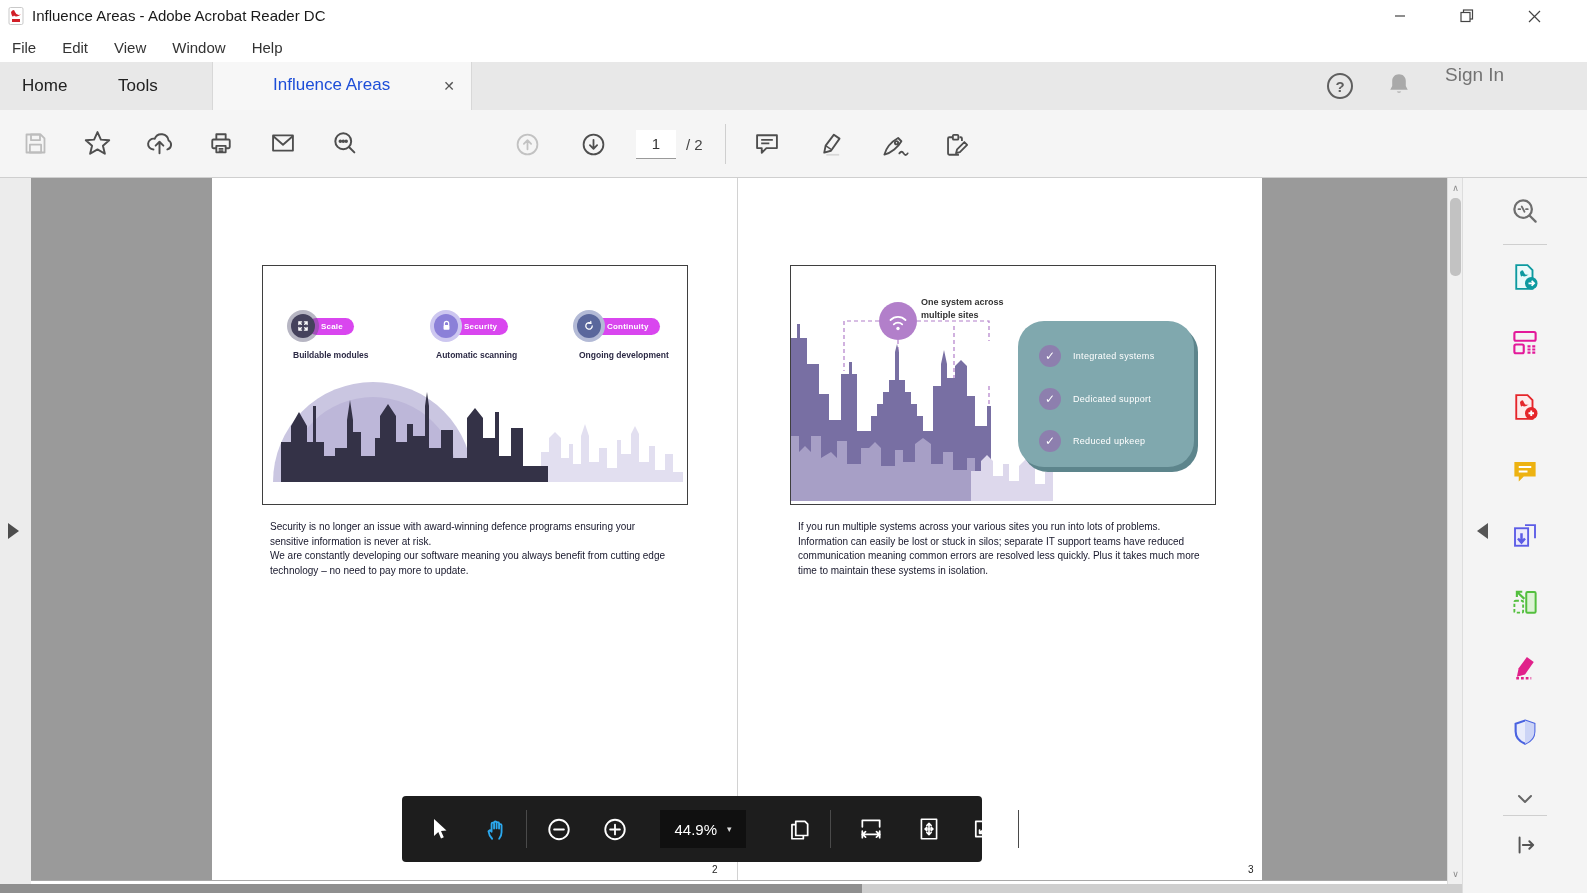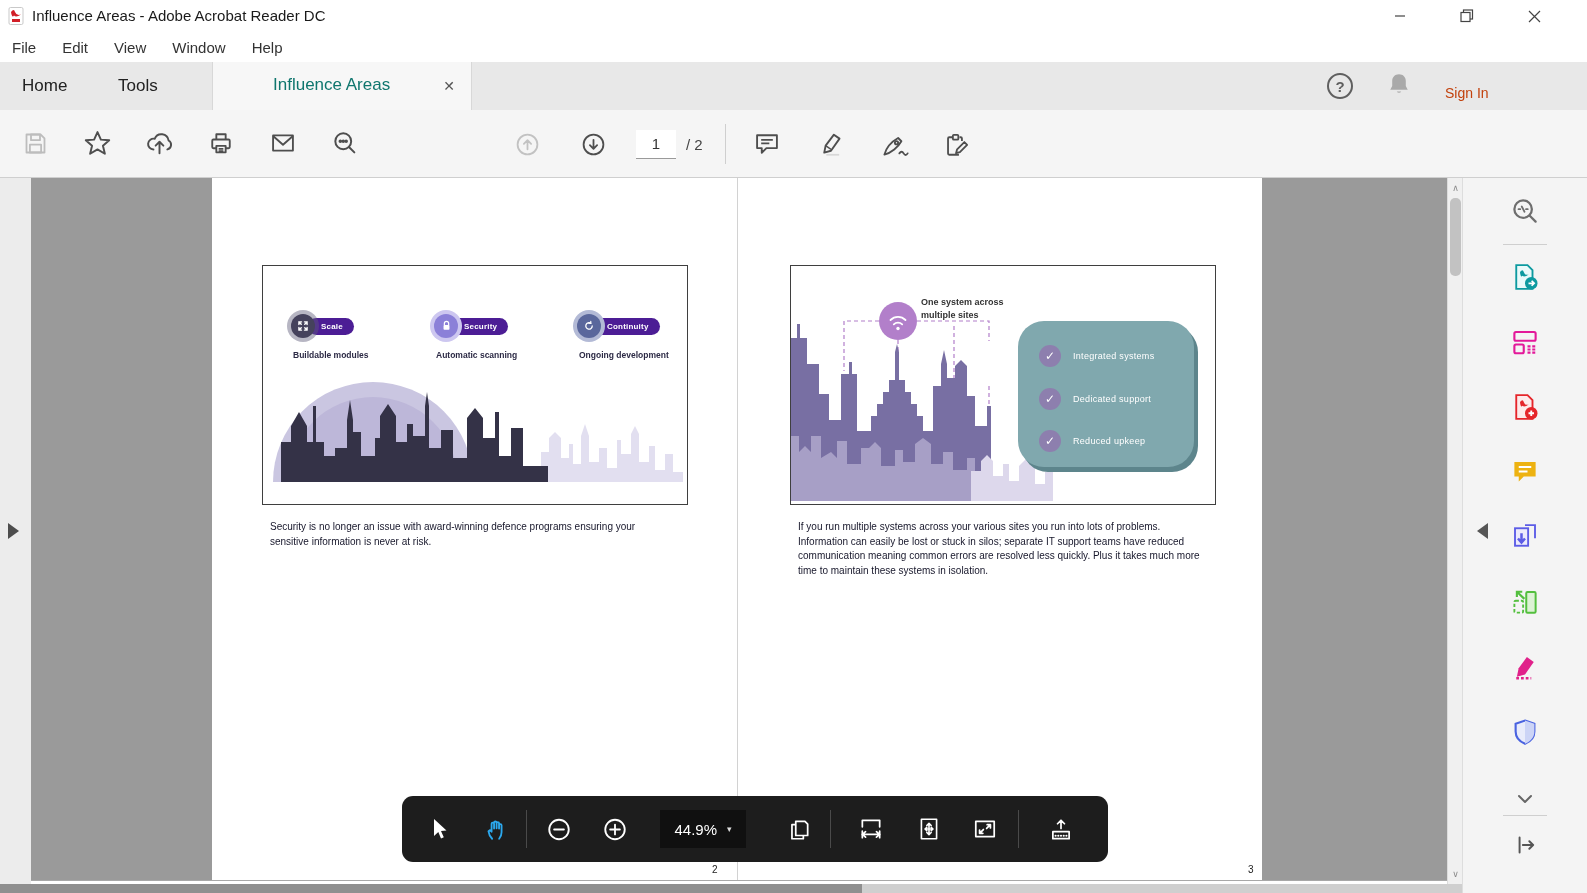--- a/index.html
+++ b/index.html
@@ -10,58 +10,58 @@
   #titlebar{left:0;top:0;width:1587px;height:32px;background:#fff;}
   #titlebar .title{position:absolute;left:32px;top:7px;font-size:15px;color:#1a1a1a;}
   .winbtn{position:absolute;top:2px;width:30px;height:28px;display:flex;align-items:center;justify-content:center;}
   
   #menubar{left:0;top:32px;width:1587px;height:30px;background:#fff;display:flex;align-items:center;padding-left:12px;gap:26px;box-sizing:border-box;}
   #menubar span{font-size:15px;color:#333;}
   
   #tabbar{left:0;top:62px;width:1587px;height:48px;background:#e8e8e8;}
   .apptab{position:absolute;top:0;height:48px;display:flex;align-items:center;font-size:17px;color:#222;}
   #doctab{position:absolute;left:212px;top:0;width:258px;height:48px;background:#f7f7f7;border-left:1px solid #d8d8d8;border-right:1px solid #d8d8d8;}
-  #doctab .dtitle{position:absolute;left:60px;top:13px;font-size:17px;color:#0f766e;}
+  #doctab .dtitle{position:absolute;left:60px;top:13px;font-size:17px;color:#1d4ed8;}
   #doctab .dclose{position:absolute;right:10px;top:12px;width:24px;height:24px;display:flex;align-items:center;justify-content:center;font-size:14px;color:#555;}
   .helpcircle{position:absolute;width:26px;height:26px;border:2px solid #5f5f5f;border-radius:50%;display:flex;align-items:center;justify-content:center;font-size:15px;font-weight:bold;color:#5f5f5f;box-sizing:border-box;}
-  #signin{position:absolute;left:1445px;top:23px;font-size:14px;color:#c2410c;}
+  #signin{position:absolute;left:1445px;top:2px;font-size:19px;color:#737373;}
   
   #toolbar{left:0;top:110px;width:1587px;height:68px;background:#f5f5f5;border-bottom:1px solid #cfcfcf;box-sizing:border-box;}
   .tgroup{position:absolute;display:flex;align-items:center;}
   .tbtn{width:30px;height:30px;display:flex;align-items:center;justify-content:center;}
   .vdiv{width:1px;height:40px;background:#cfcfcf;}
   #pageinput{width:36px;height:26px;background:#fff;border:none;border-bottom:1px solid #9a9a9a;text-align:center;font-size:15px;color:#333;}
   .slash{font-size:15px;color:#444;}
   #sharebtn{position:absolute;left:1410px;top:121px;width:135px;height:46px;background:#1473e6;border-radius:23px;display:flex;align-items:center;justify-content:center;gap:9px;color:#fff;font-size:20px;}
   
   #docarea{left:0;top:178px;width:1462px;height:715px;background:#fff;}
   .greyblock{position:absolute;background:#9a9a9a;}
   .pageframe{position:absolute;width:424px;height:238px;border:1px solid #3f3f3f;background:#fff;}
   .bodytext{position:absolute;width:406px;font-size:10px;line-height:14.6px;color:#17172b;}
   .bodytext p{margin:0;}
   .pfooter{position:absolute;font-size:10px;color:#222;}
   
   .badge{position:absolute;display:flex;align-items:center;}
   .badge .bcirc{width:24px;height:24px;border-radius:50%;display:flex;align-items:center;justify-content:center;z-index:2;}
-  .badge .bpill{margin-left:-7px;background:#4c1d95;color:#fff;font-size:8px;font-weight:bold;letter-spacing:.2px;padding:4px 11px 4px 13px;border-radius:9px;}
+  .badge .bpill{margin-left:-7px;background:#d946ef;color:#fff;font-size:8px;font-weight:bold;letter-spacing:.2px;padding:4px 11px 4px 13px;border-radius:9px;}
   .bcaption{position:absolute;font-size:8.5px;font-weight:bold;color:#2c2a45;}
   .headline{position:absolute;font-size:11px;font-weight:bold;color:#232140;text-align:center;line-height:1.35;}
   
   .checkrow{position:absolute;display:flex;align-items:center;gap:12px;}
   .checkcirc{width:22px;height:22px;border-radius:50%;background:#8d7fae;color:#fff;font-size:12px;display:flex;align-items:center;justify-content:center;}
   .checklabel{color:#fff;font-size:9px;letter-spacing:.3px;}
   .callout{position:absolute;font-size:9px;font-weight:600;color:#333;line-height:1.45;}
   
   #vscroll{position:absolute;left:1447px;top:0;width:15px;height:706px;background:#f0f0f0;border-left:1px solid #dcdcdc;box-sizing:border-box;}
   .scrarrow{position:absolute;left:0;width:15px;height:16px;display:flex;align-items:center;justify-content:center;font-size:9px;color:#8a8a8a;}
   #vthumb{position:absolute;left:2px;top:20px;width:11px;height:78px;background:#c2c2c2;border-radius:5px;}
   #hscroll{position:absolute;left:0;top:706px;width:1462px;height:9px;background:#cfcfcf;}
   #hthumb{position:absolute;left:0;top:0;width:862px;height:9px;background:#8f8f8f;}
   
-  #zoombar{position:absolute;left:402px;top:618px;width:706px;height:66px;background:#1d1d1d;border-radius:11px;}
+  #zoombar{position:absolute;left:402px;top:618px;width:580px;height:66px;background:#1d1d1d;border-radius:4px;}
   .zbtn{position:absolute;top:20px;width:26px;height:26px;display:flex;align-items:center;justify-content:center;}
   .zdiv{position:absolute;top:14px;width:1px;height:38px;background:#4a4a4a;}
   #zoombox{position:absolute;left:258px;top:14px;width:86px;height:38px;background:#101010;display:flex;align-items:center;justify-content:center;gap:10px;color:#fff;font-size:15px;}
   #zoombox .caret{font-size:9px;color:#ddd;}
   
   #sidebar{left:1462px;top:178px;width:125px;height:715px;background:#f4f4f4;border-left:1px solid #ddd;box-sizing:border-box;}
   .sicon{position:absolute;left:50%;transform:translateX(-50%);width:34px;height:34px;display:flex;align-items:center;justify-content:center;}
   .sdiv{position:absolute;left:50%;transform:translateX(-50%);width:44px;height:1px;background:#cfcfcf;}
   .tri-right{width:0;height:0;border-top:8px solid transparent;border-bottom:8px solid transparent;border-left:11px solid #4d4d4d;}
   .tri-left{width:0;height:0;border-top:8px solid transparent;border-bottom:8px solid transparent;border-right:11px solid #565656;}
@@ -278,20 +278,21 @@
         </svg>
       </div>
       <div class="bpill">Continuity</div>
     </div>
     <div class="bcaption" style="left:316px;top:84px;">Ongoing development</div>
 
   </div>
 
   <div class="bodytext" style="left:270px;top:342px;">
     <p>Security is no longer an issue with award-winning defence programs ensuring your sensitive information is never at risk.</p>
+    <p>We are constantly developing our software meaning you always benefit from cutting edge technology – no need to pay more to update.</p>
   </div>
   <div class="pfooter" style="left:712px;top:686px;">2</div>
 
   <div class="pageframe" style="left:790px;top:87px;">
     <svg width="424" height="238" viewBox="0 0 424 238">
       <g stroke="#b27fca" stroke-width="1.2" stroke-dasharray="4,3" fill="none">
         <path d="M88,55 H53 V105"></path>
         <path d="M126,55 H198 V75"></path>
         <path d="M107,74 V140"></path>
         <path d="M163,60 V120"></path>

